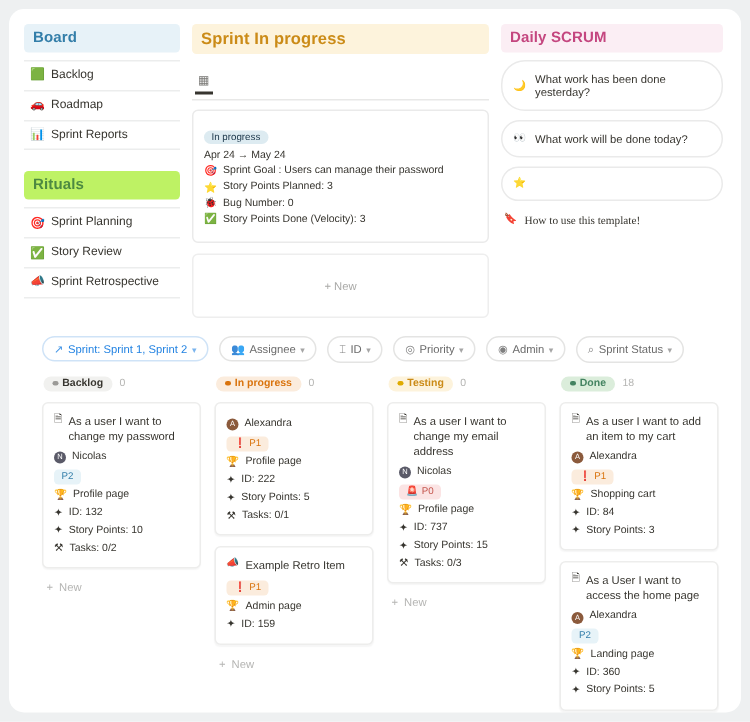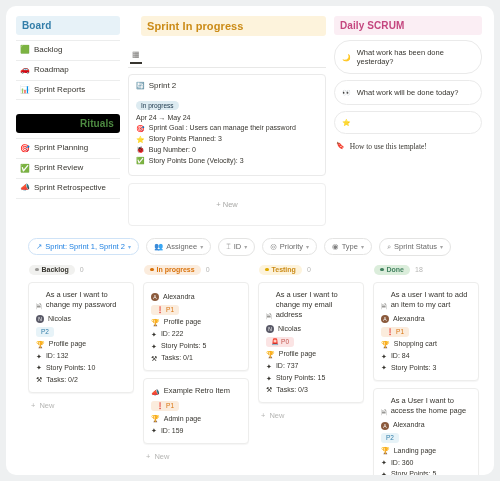--- a/index.html
+++ b/index.html
@@ -36,22 +36,22 @@
 
   .panel-title {
     font-size: 10px;
     font-weight: bold;
     padding: 4px 6px;
     border-radius: 3px;
     margin-bottom: 5px;
     letter-spacing: .1px;
   }
   .t-board  { background:#e7f2f8; color:#337ea9; }
-  .t-rituals{ background:#000000; color:#4d8a41;text-align:right; }
-  .t-sprint { background:#fdf3dc; color:#cb8b17; font-size:11px;margin-left:13px; }
+  .t-rituals{ background:#bef264; color:#4d8a41; }
+  .t-sprint { background:#fdf3dc; color:#cb8b17; font-size:11px; }
   .t-scrum  { background:#fbeef4; color:#c4467f; }
 
   .nav-list { border-top: 1px solid #eceded; }
   .nav-item {
     display:flex; align-items:center; gap:5px;
     padding: 5px 4px;
     font-size: 8px; color:#37352f;
     border-bottom: 1px solid #eceded;
     cursor: pointer;
     line-height: 1.1;
@@ -170,21 +170,21 @@
   .card {
     border:1px solid #ededec;
     border-radius:4px;
     background:#fff;
     padding:7px 7px 8px 7px;
     margin-bottom:7px;
     box-shadow: 0 1px 1px rgba(15,15,15,.04);
     cursor:pointer;
   }
   .card-title {
-    display:flex; gap:4px; align-items:flex-end;
+    display:flex; gap:4px; align-items:flex-start;
     font-size:7.5px; color:#37352f; line-height:1.35;
     margin-bottom:5px;
   }
   .card-title .t { flex:1; }
   .c-row {
     display:flex; align-items:center; gap:4px;
     font-size:7px; color:#37352f; margin-top:3.5px;
     line-height:1.2;
   }
   .avatar {
@@ -236,39 +236,35 @@
         <div class="spacer-16"></div>
 
         <div class="panel-title t-rituals">Rituals</div>
         <div class="nav-list">
           <div class="nav-item">
             <span class="emo">🎯</span>
             <span>Sprint Planning</span>
           </div>
           <div class="nav-item">
             <span class="emo">✅</span>
-            <span>Sprint Review</span>
+            <span>Story Review</span>
           </div>
           <div class="nav-item">
             <span class="emo">📣</span>
             <span>Sprint Retrospective</span>
           </div>
         </div>
       </div>
 
       <div class="panel-sprint">
         <div class="panel-title t-sprint">Sprint In progress</div>
         <div class="sprint-tabs">
           <span class="sprint-tab-ico">▦</span>
         </div>
         <div class="sprint-card">
-          <div class="sc-title">
-            <span class="ico-sm">🔄</span>
-            <span>Sprint 2</span>
-          </div>
           <div><span class="chip-inprog">In progress</span></div>
           <div class="sc-dates">Apr 24 → May 24</div>
           <div class="sc-row">
             <span class="ico-sm">🎯</span>
             <span>Sprint Goal : Users can manage their password</span>
           </div>
           <div class="sc-row">
             <span class="ico-sm">⭐</span>
             <span>Story Points Planned: 3</span>
           </div>
@@ -320,21 +316,21 @@
         <span>ID</span>
         <span class="caret">▾</span>
       </div>
       <div class="filter-pill">
         <span class="fp-ico">◎</span>
         <span>Priority</span>
         <span class="caret">▾</span>
       </div>
       <div class="filter-pill">
         <span class="fp-ico">◉</span>
-        <span>Type</span>
+        <span>Admin</span>
         <span class="caret">▾</span>
       </div>
       <div class="filter-pill">
         <span class="fp-ico">⌕</span>
         <span>Sprint Status</span>
         <span class="caret">▾</span>
       </div>
     </div>
 
     <div class="board">

